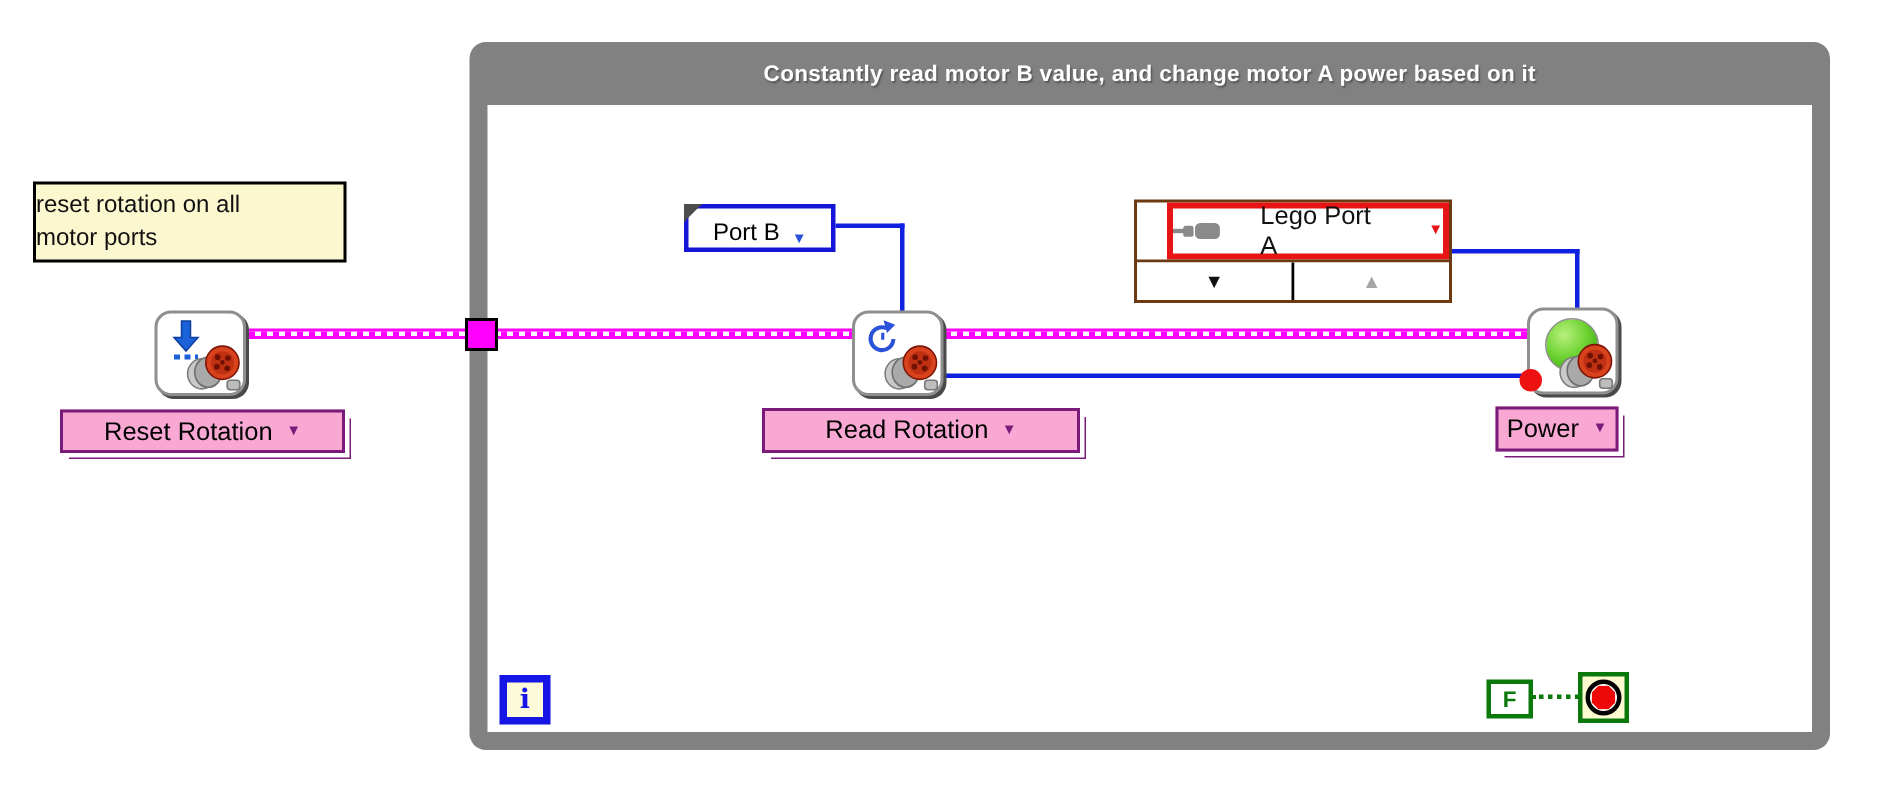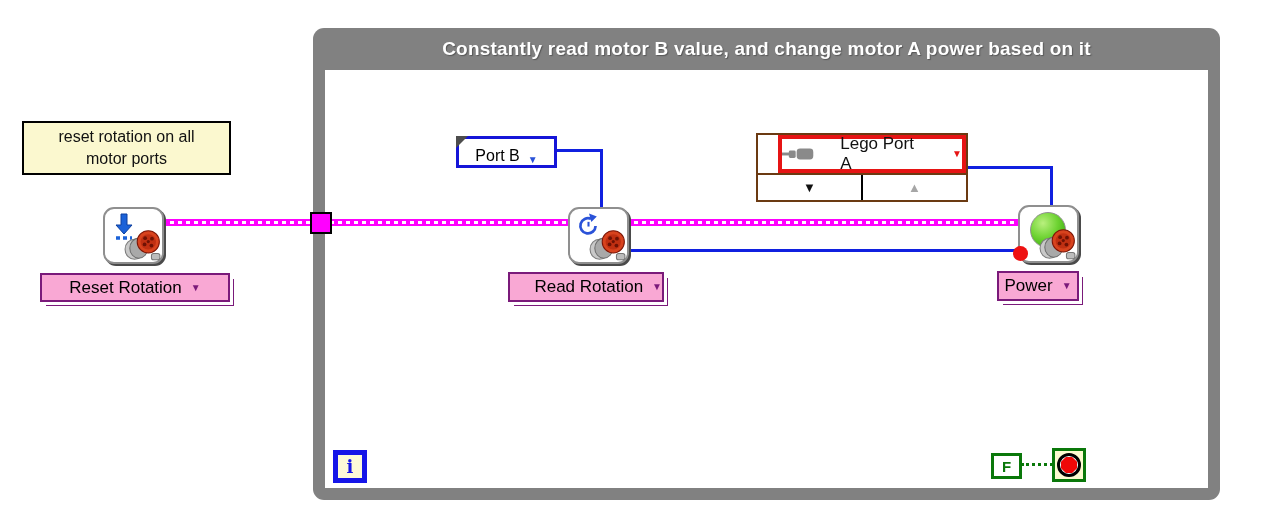--- a/index.html
+++ b/index.html
@@ -2,34 +2,34 @@
 <html><head>
 <meta charset="utf-8">
 <style>
   html,body{margin:0;padding:0;background:#fff;font-family:"Liberation Sans",sans-serif;}
   #canvas{position:relative;width:1266px;height:530px;background:#ffffff;overflow:hidden;}
 
   
   .loop{position:absolute;left:313px;top:28px;width:907px;height:472px;background:#818181;border-radius:11px;}
   .loop-inner{position:absolute;left:12px;top:42px;right:12px;bottom:12px;background:#ffffff;}
   .loop-title{position:absolute;left:0;top:0;width:100%;height:42px;display:flex;align-items:center;justify-content:center;
-    color:#ffffff;font-weight:bold;font-size:19px;letter-spacing:.2px;text-shadow:1px 1px 1px rgba(60,60,60,.6);}
+    color:#ffffff;font-weight:bold;font-size:15px;letter-spacing:.2px;text-shadow:1px 1px 1px rgba(60,60,60,.6);}
 
   
   .wire-pink{position:absolute;left:166px;top:219px;width:854px;height:7px;box-sizing:border-box;
     border-top:2px solid #FF00FF;border-bottom:2px solid #FF00FF;
     background:repeating-linear-gradient(90deg,#FF00FF 0 4px,#ffffff 4px 8px);}
   .tunnel{position:absolute;left:310px;top:212px;width:22px;height:22px;box-sizing:border-box;
     background:#FF00FF;border:2px solid #000;}
   .wire-blue{position:absolute;background:#1020E0;}
   .wire-green{position:absolute;left:1021px;top:463px;width:32px;height:0;border-top:3px dotted #0A780A;}
 
   
   .comment{position:absolute;left:22px;top:121px;width:209px;height:54px;box-sizing:border-box;
-    background:#FBF8CF;border:2px solid #000;display:flex;flex-direction:column;align-items:center;justify-content:center;
+    background:#FBF8CF;border:2px solid #000;display:flex;flex-direction:column;align-items:flex-start;justify-content:center;
     font-size:16px;color:#111;line-height:1.35;}
 
   
   .node-icon{position:absolute;width:61px;height:57px;box-sizing:border-box;background:#fff;
     border:2px solid #8f8f8f;border-radius:11px;box-shadow:2px 2px 0 0 #4a4a4a;}
   .node-icon svg{position:absolute;}
 
   
   .enum{position:absolute;box-sizing:border-box;background:#f9a8d4;border:2px solid #7A1A7A;
     display:flex;align-items:center;justify-content:center;gap:9px;font-size:17px;color:#000;
@@ -145,21 +145,21 @@
   </div>
 
   <div class="node-icon" style="left:568px;top:207px;">
     <svg style="left:6px;top:4px;" width="25" height="25">
         <use href="#rot-arrow"></use>
       </svg>
     <svg style="right:0px;bottom:0px;" width="38" height="34">
         <use href="#motor-sym"></use>
       </svg>
   </div>
-  <div class="enum" style="left:508px;top:272px;width:156px;height:30px;justify-content:flex-end;">
+  <div class="enum" style="left:508px;top:272px;width:212px;height:30px;">
     <span>Read Rotation</span>
     <span class="tri purple">▼</span>
   </div>
 
   <div class="lego">
     <div class="lego-top">
       <svg width="34" height="12">
           <use href="#plug"></use>
         </svg>
       <span>Lego Port A</span>

